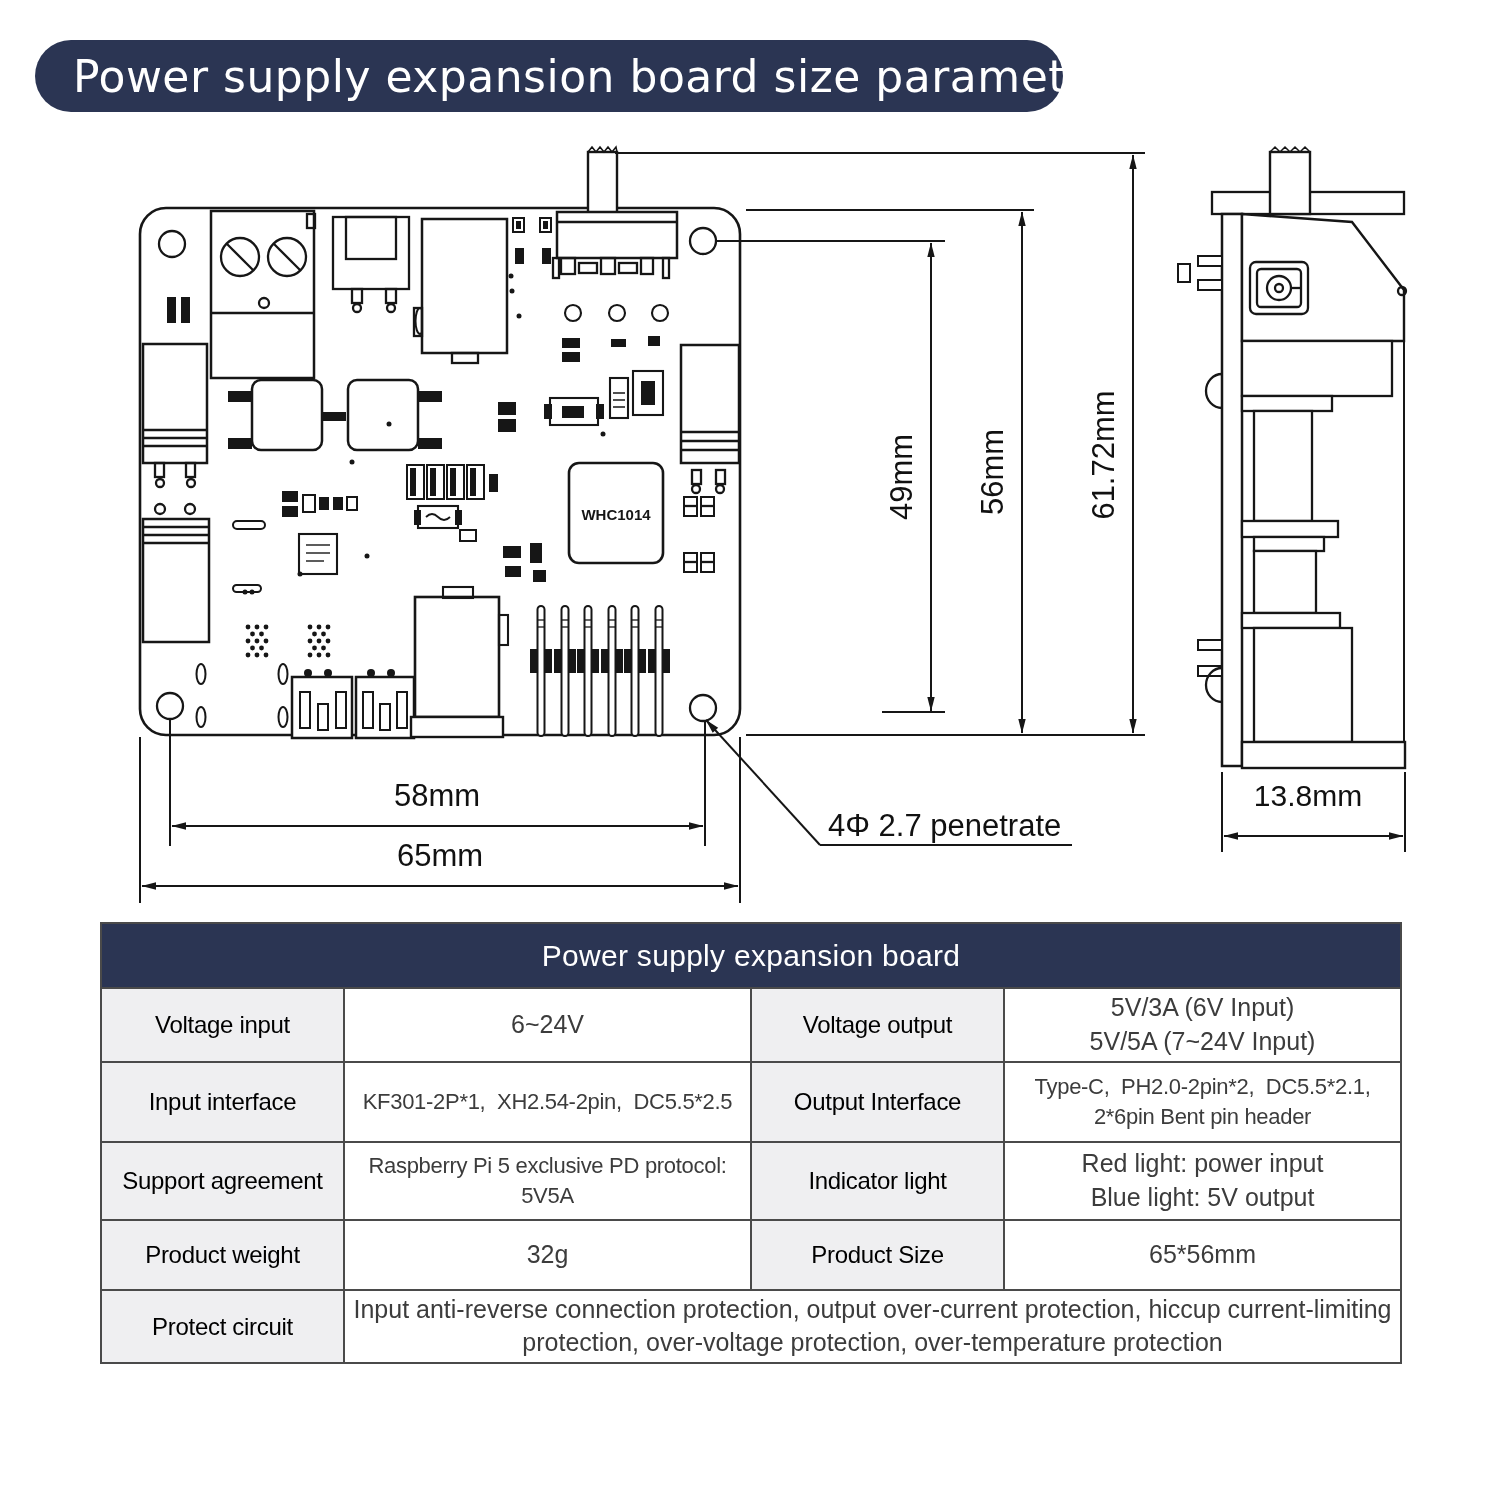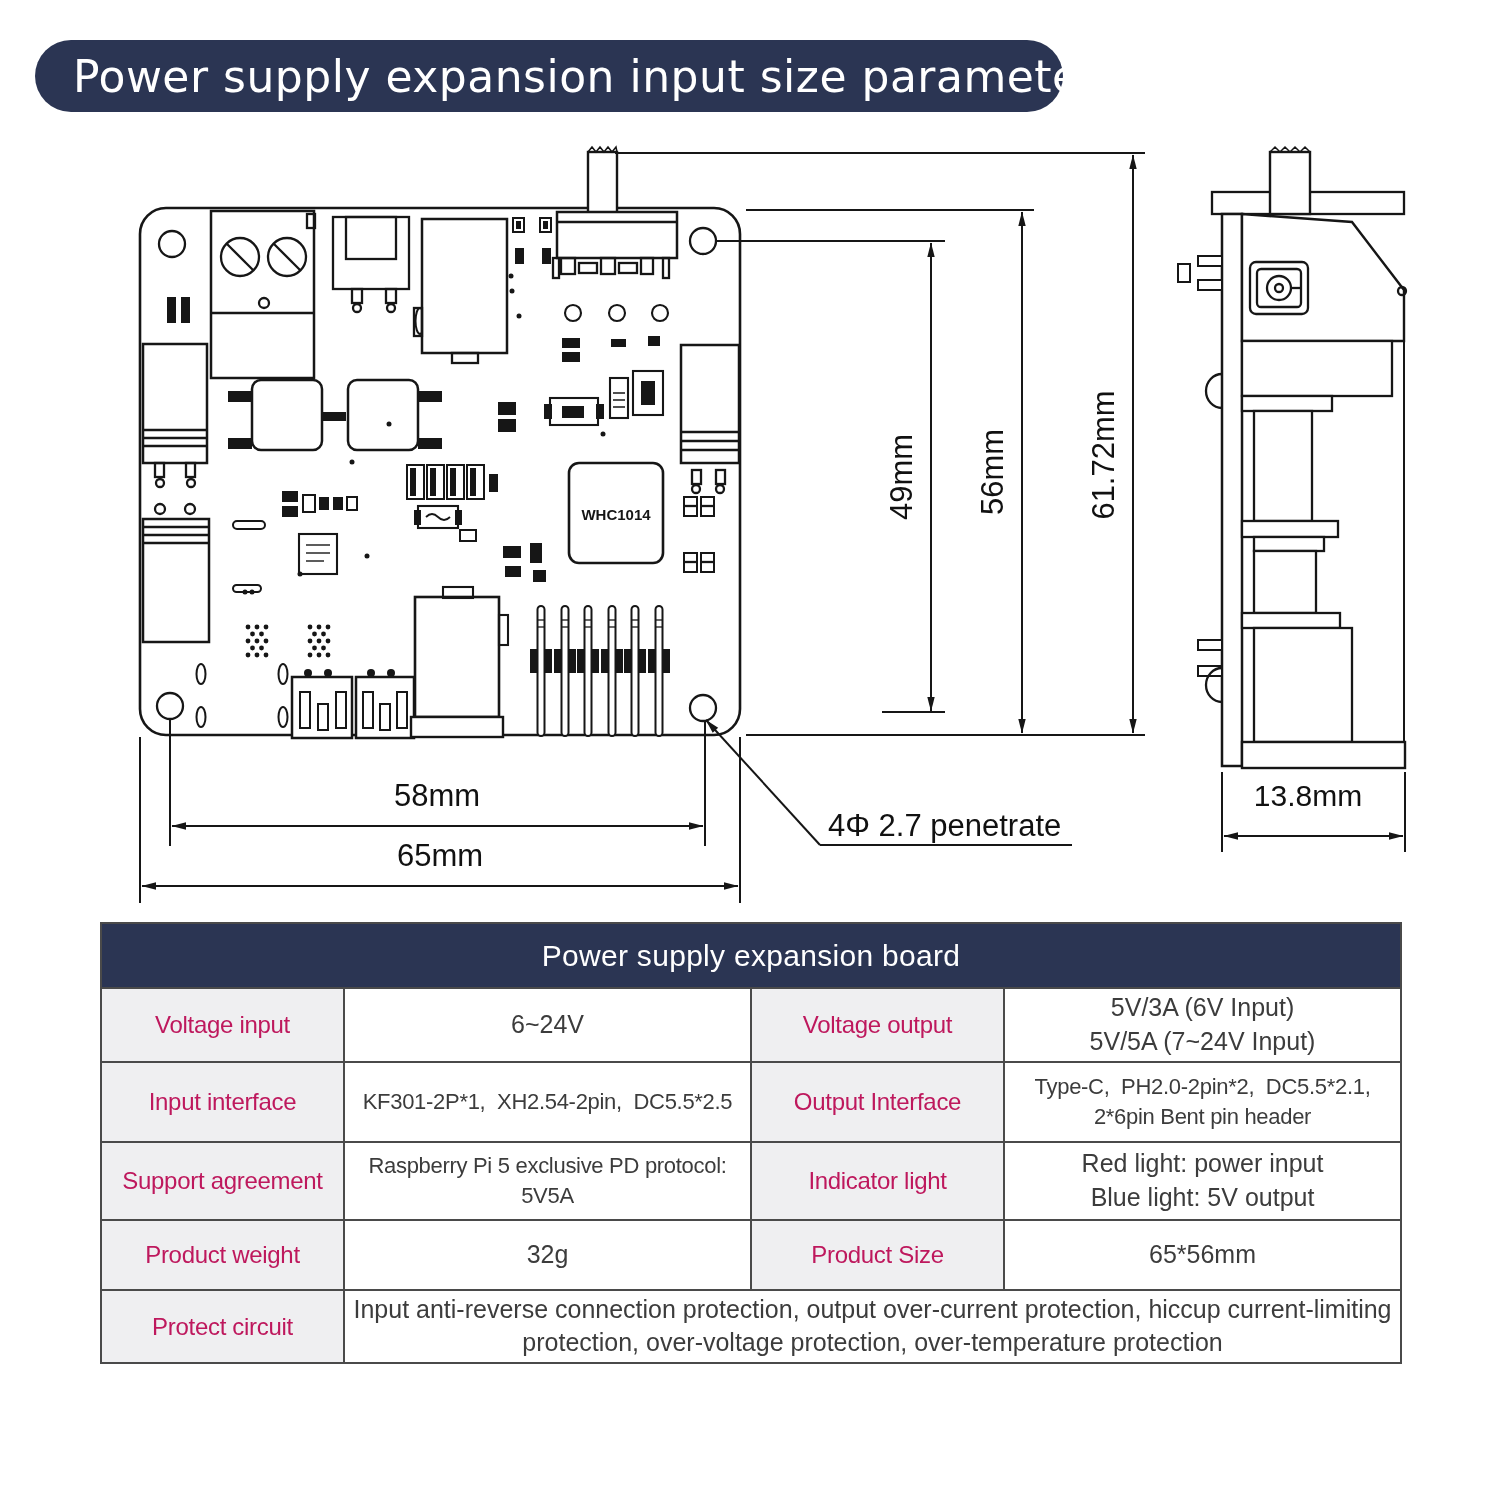--- a/index.html
+++ b/index.html
@@ -12,34 +12,34 @@
     font-size:44px;letter-spacing:0.5px;padding-left:38px;white-space:nowrap;}
   
   #drawing{position:absolute;left:0;top:0;}
   
   .spec-wrap{position:absolute;left:100px;top:922px;width:1300px;}
   table.spec{width:1300px;border-collapse:collapse;table-layout:fixed;}
   table.spec th,table.spec td{border:2px solid #4a4a4a;padding:2px 6px;
     text-align:center;vertical-align:middle;}
   table.spec th{background:#2b3553;color:#ffffff;font-size:30px;font-weight:normal;
     height:59px;letter-spacing:0.3px;}
-  td.lbl{background:#efeff1;font-size:24px;color:#be185d;letter-spacing:-0.3px;}
+  td.lbl{background:#efeff1;font-size:24px;color:#000000;letter-spacing:-0.3px;}
   td.val{background:#ffffff;font-size:25px;color:#3c3c3c;}
   td.val div{white-space:pre-wrap;line-height:1.35;}
   td.lbl div{line-height:1.3;}
   .sm div{font-size:22px;letter-spacing:-0.3px;}
   .xs{font-size:22.5px !important;letter-spacing:-0.5px;}
   tr.r0{height:71px;} tr.r1{height:80px;margin-top:17px;} tr.r2{height:78px;}
   tr.r3{height:78px;} tr.r4{height:70px;} tr.r5{height:60px;}
 </style>
 </head>
 <body>
 
 <div class="title-pill">
-  <span>Power supply expansion input size parameters</span>
+  <span>Power supply expansion board size parameters</span>
 </div>
 
 <svg id="drawing" width="1500" height="915" viewBox="0 0 1500 915" xmlns="http://www.w3.org/2000/svg">
   <defs>
     <marker id="ahS" markerWidth="16" markerHeight="9" refX="1" refY="4.5" orient="auto" markerUnits="userSpaceOnUse">
       <path d="M15,0.8 L0.5,4.5 L15,8.2 Z" fill="#161616"></path>
     </marker>
     <marker id="ahE" markerWidth="16" markerHeight="9" refX="14" refY="4.5" orient="auto" markerUnits="userSpaceOnUse">
       <path d="M0,0.8 L14.5,4.5 L0,8.2 Z" fill="#161616"></path>
     </marker>

